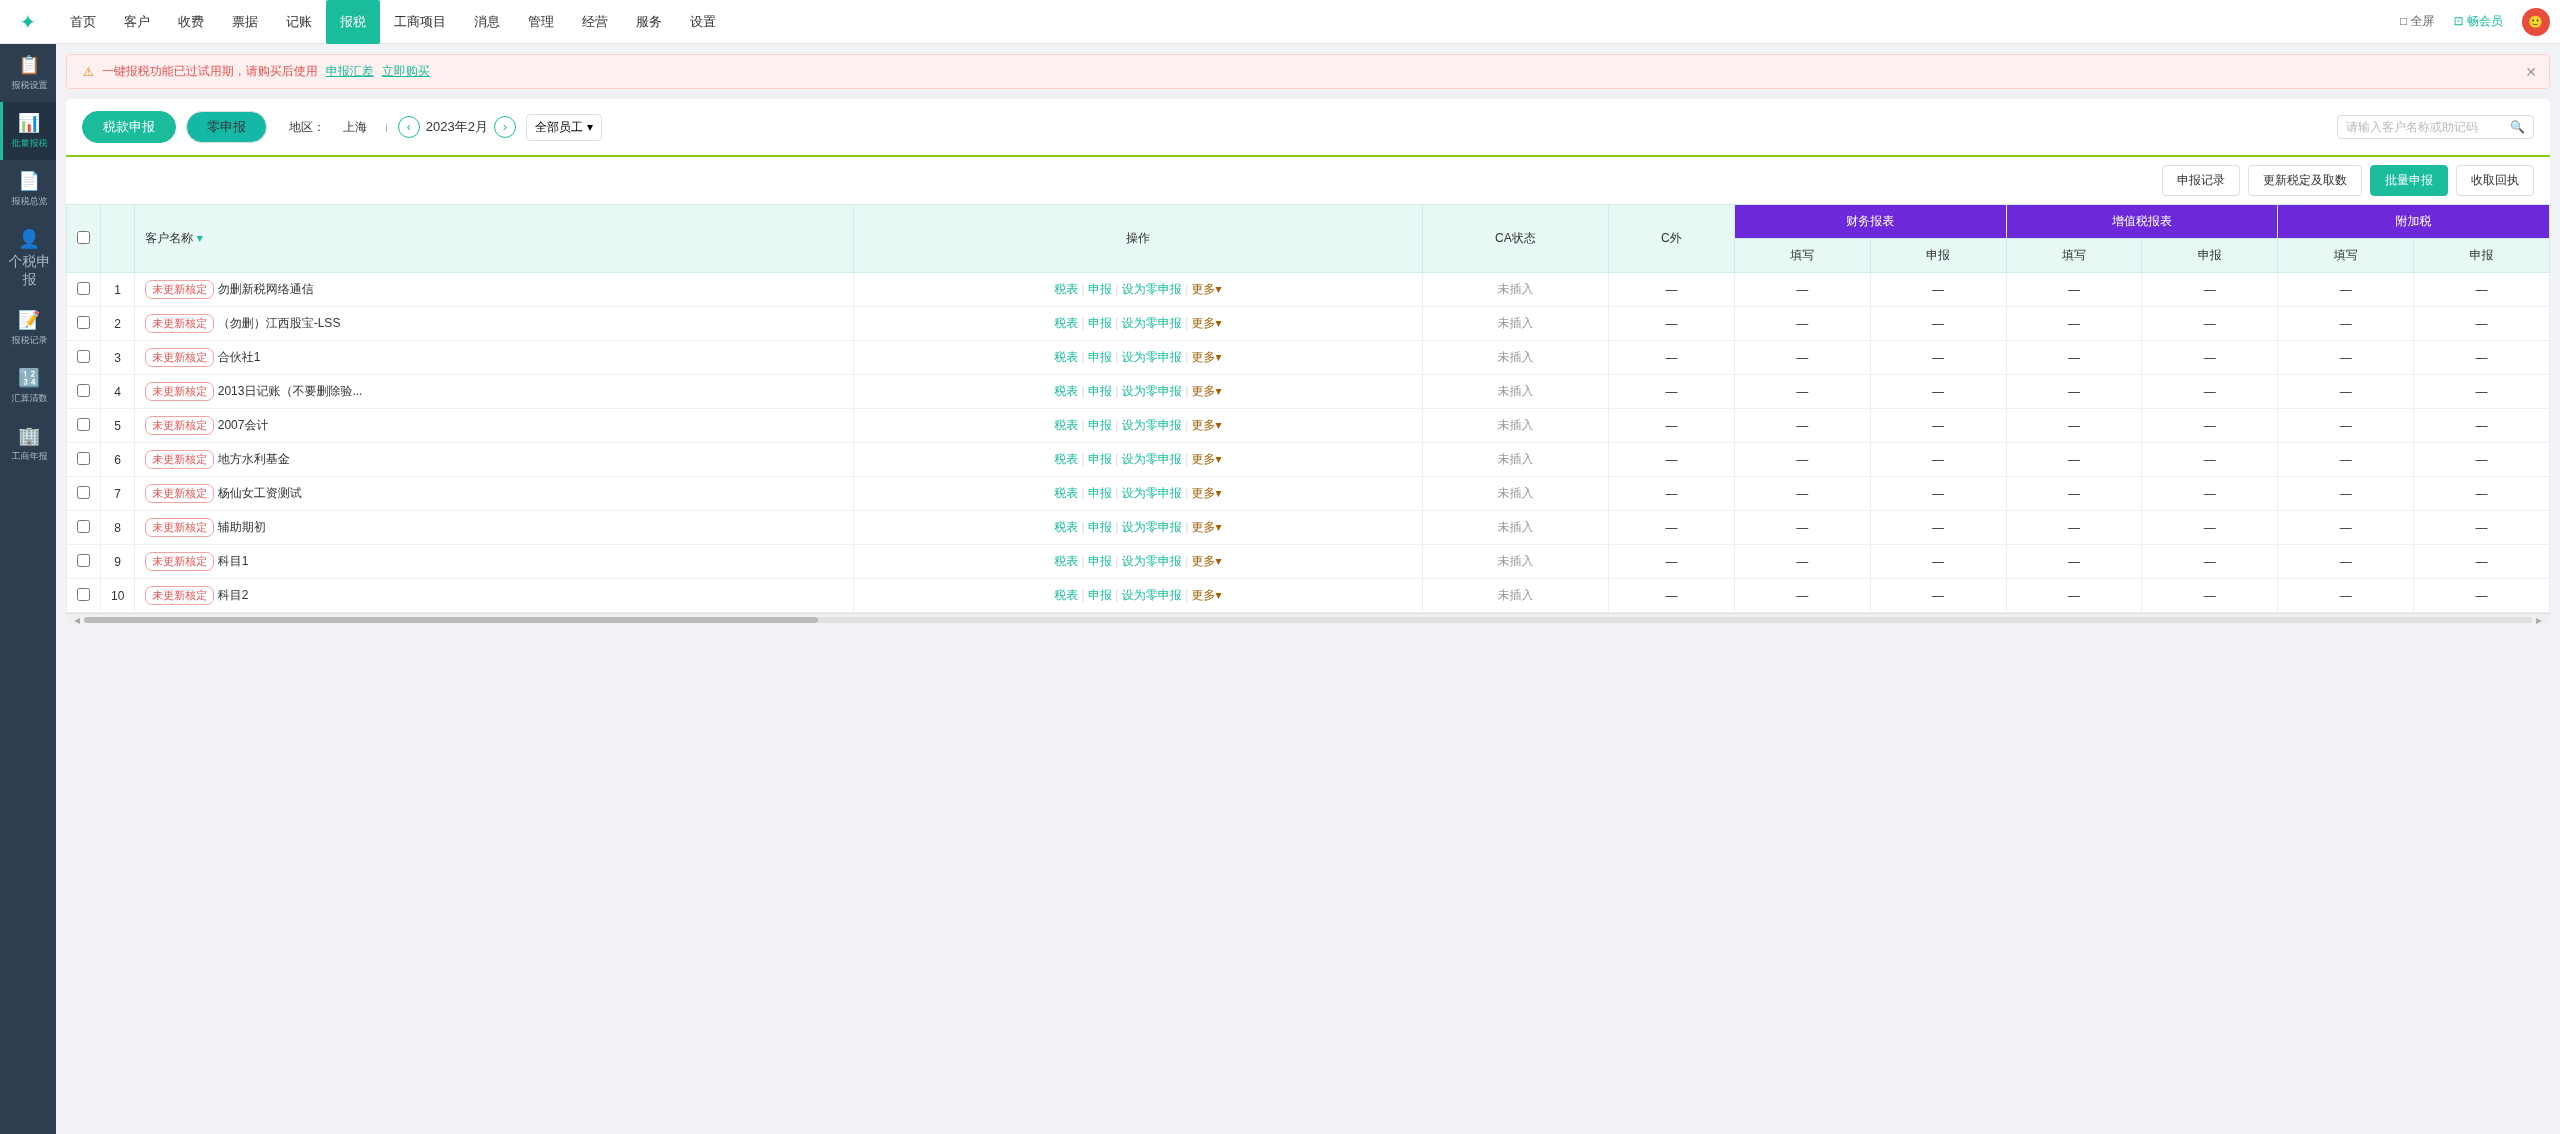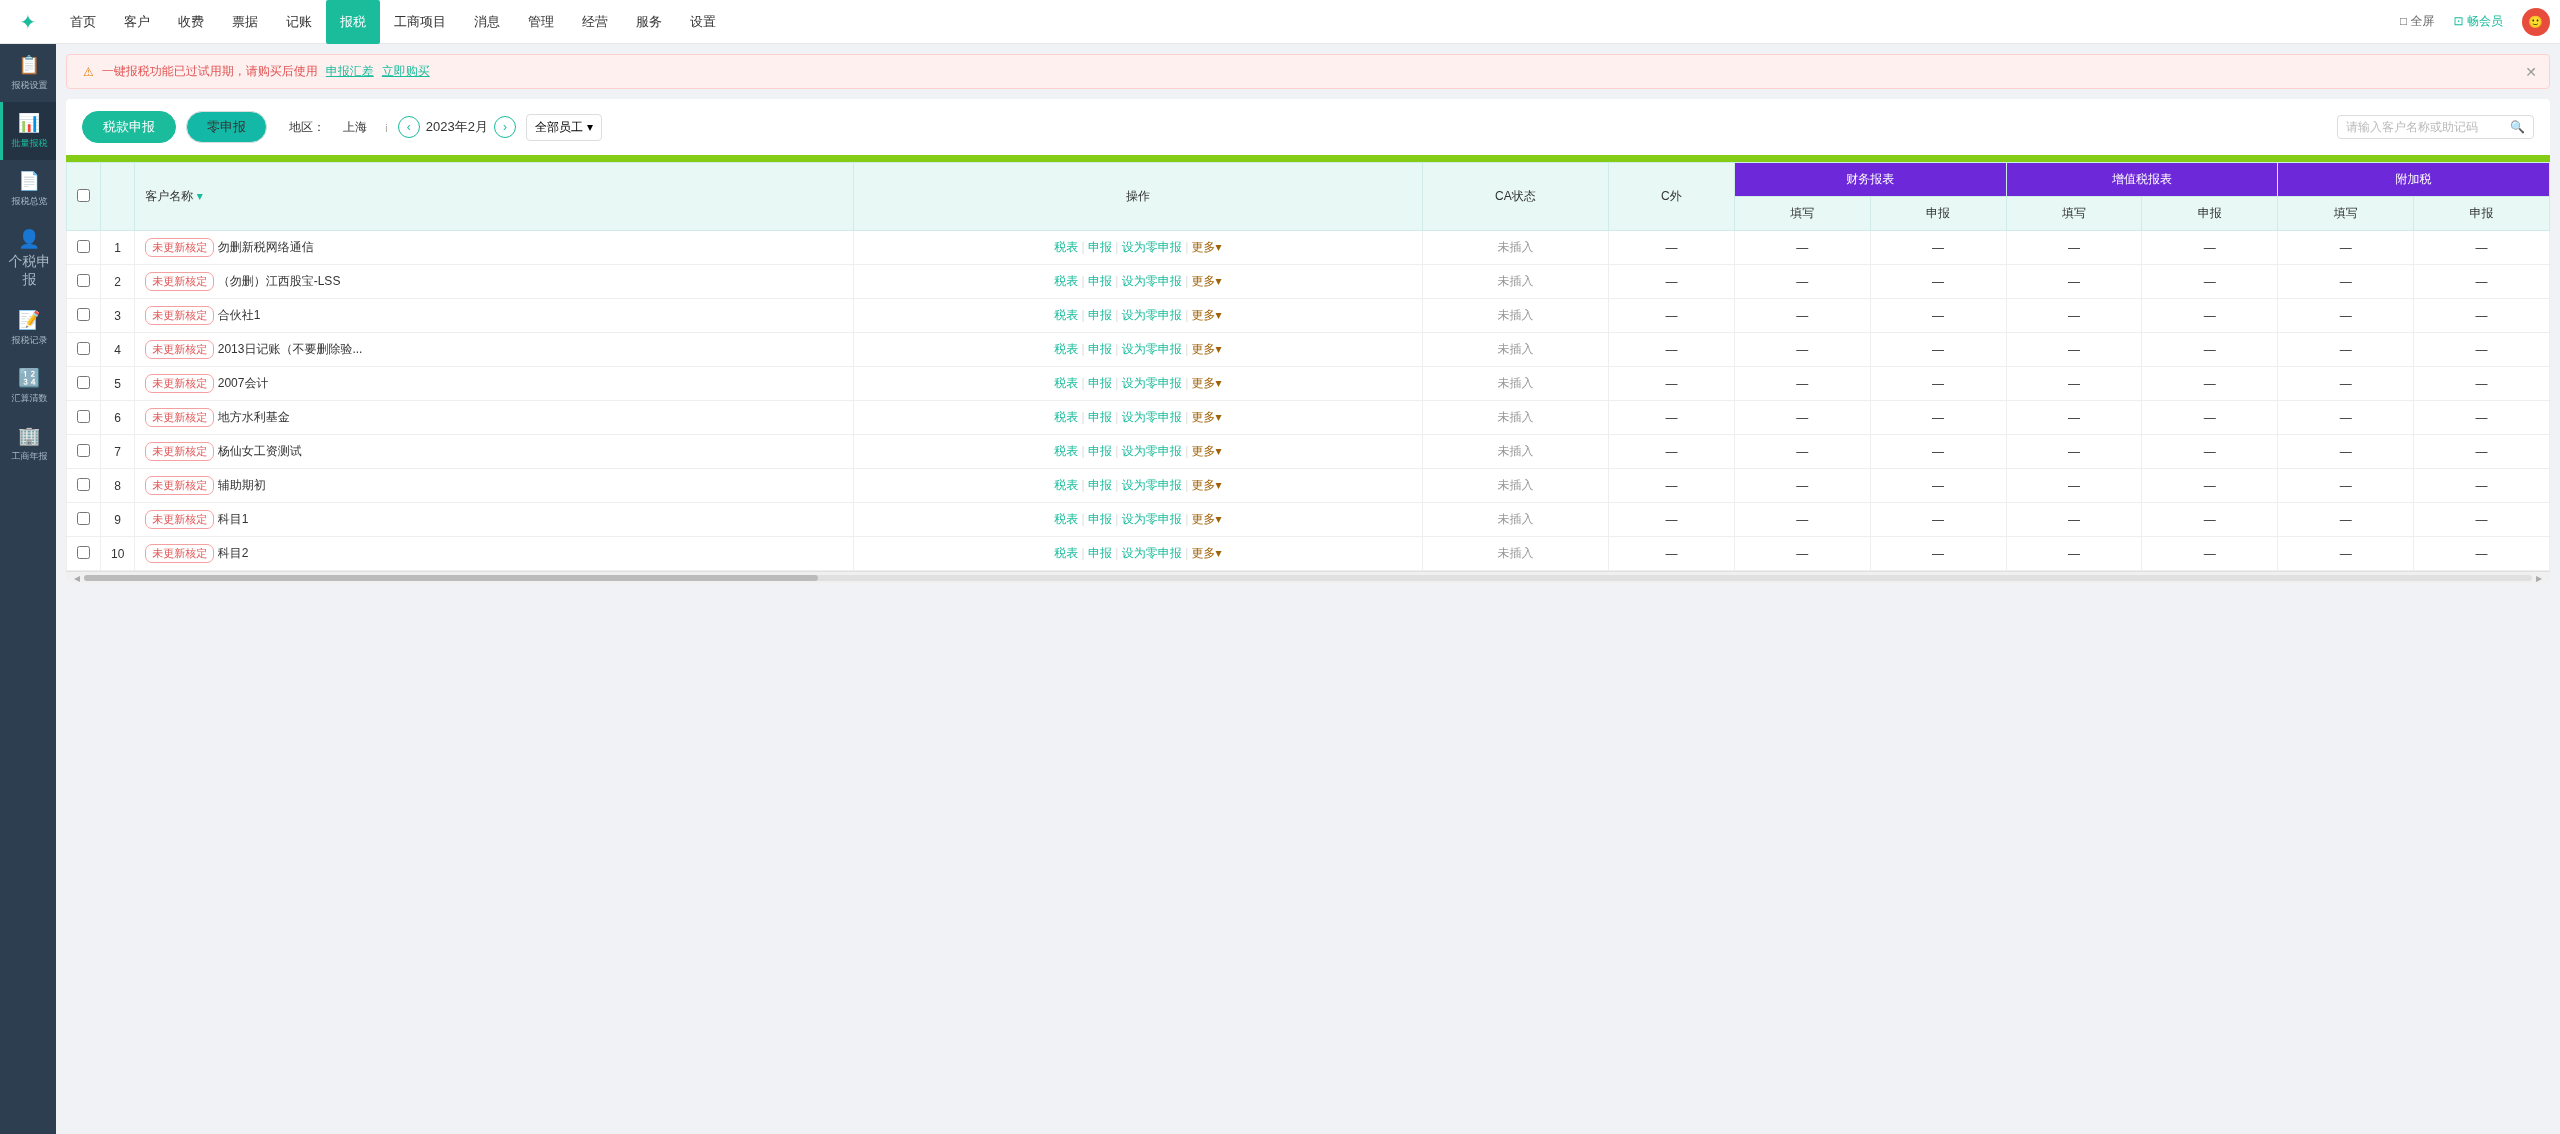--- a/index.html
+++ b/index.html
@@ -127,21 +127,21 @@
       border-radius: 4px;
       overflow: hidden;
     }
 
     
     .toolbar {
       display: flex;
       align-items: center;
       padding: 12px 16px;
       gap: 10px;
-      border-bottom: 7px solid #84cc16;
+      border-bottom: 2px solid #84cc16;
       flex-wrap: wrap;
     }
 
     
     .tab-btn {
       padding: 6px 20px;
       border-radius: 20px;
       border: 1px solid #ddd;
       background: #14b8a6;
       cursor: pointer;
@@ -445,20 +445,26 @@
             <span>▾</span>
           </div>
 
           <div class="search-box">
             <input type="text" placeholder="请输入客户名称或助记码" style="">
             <span style="color:#aaa;">🔍</span>
           </div>
         </div>
 
 
+        <div class="action-toolbar">
+          <button class="action-btn">申报记录</button>
+          <button class="action-btn">更新税定及取数</button>
+          <button class="action-btn primary">批量申报</button>
+          <button class="action-btn">收取回执</button>
+        </div>
 
         <div style="overflow-x: auto;">
           <table class="data-table">
             <thead>
               <tr>
                 <th rowspan="2" class="checkbox-cell"><input type="checkbox" style=""></th>
                 <th rowspan="2" style="width:30px;"></th>
                 <th rowspan="2" style="text-align:left; min-width:160px;">
                   <span>客户名称</span>
                   <span style="color:#1abc9c;">▾</span>

